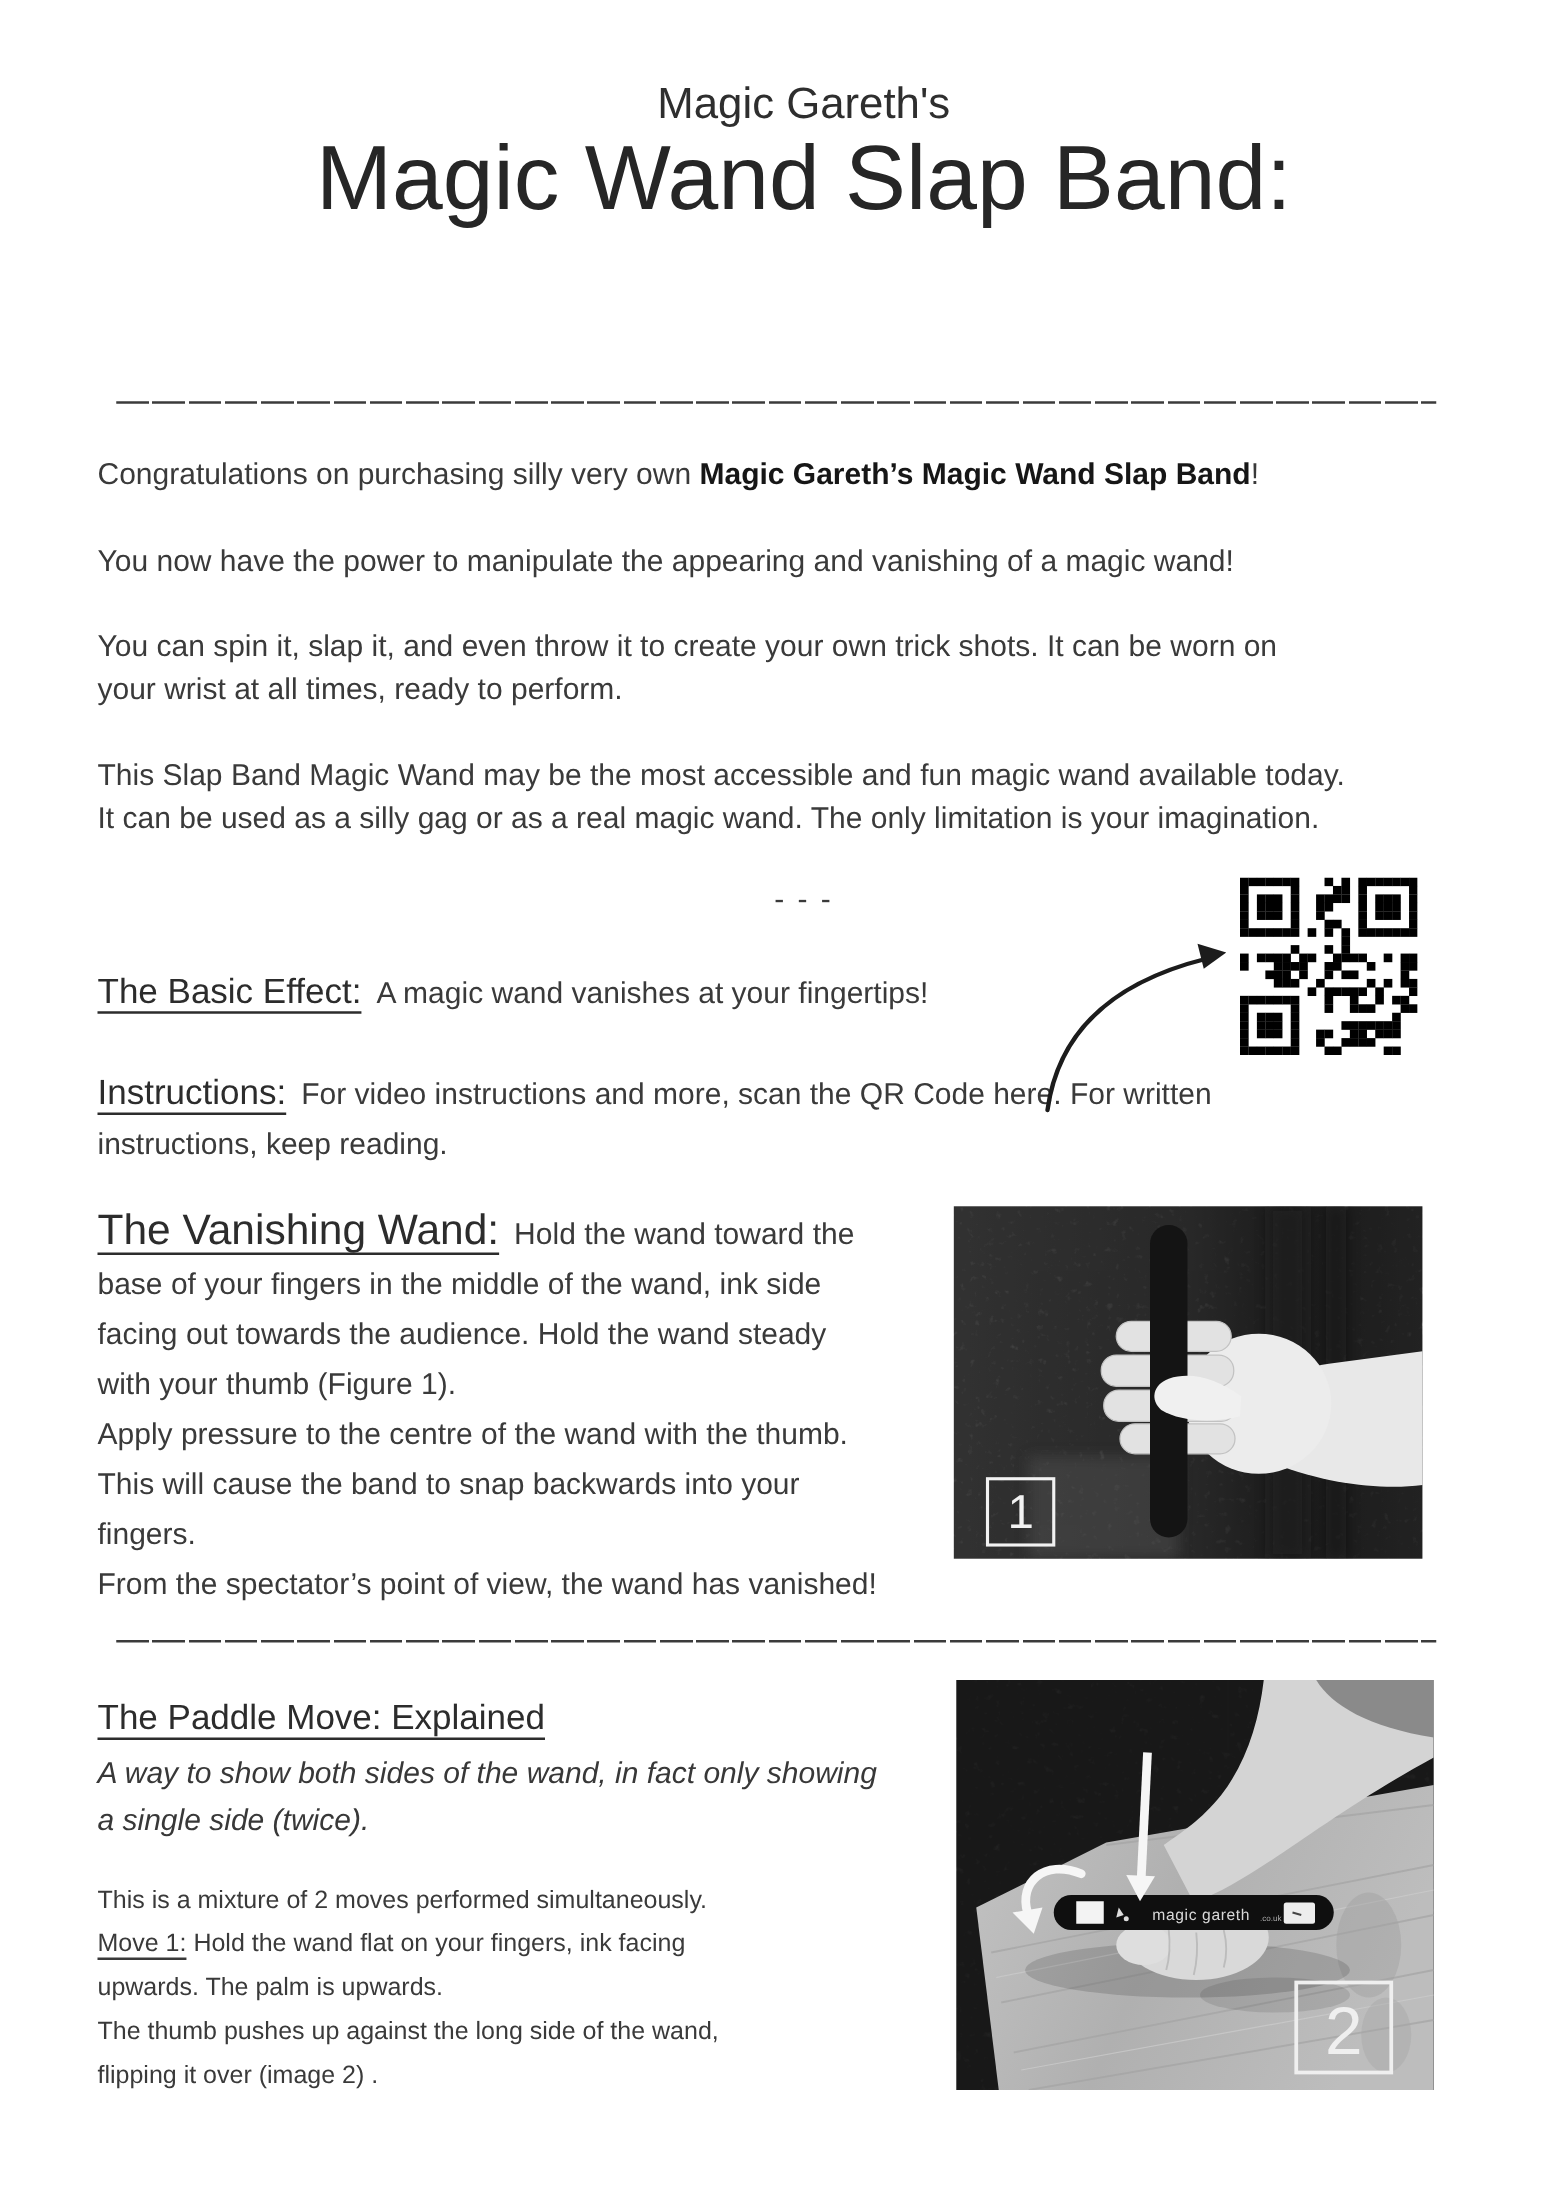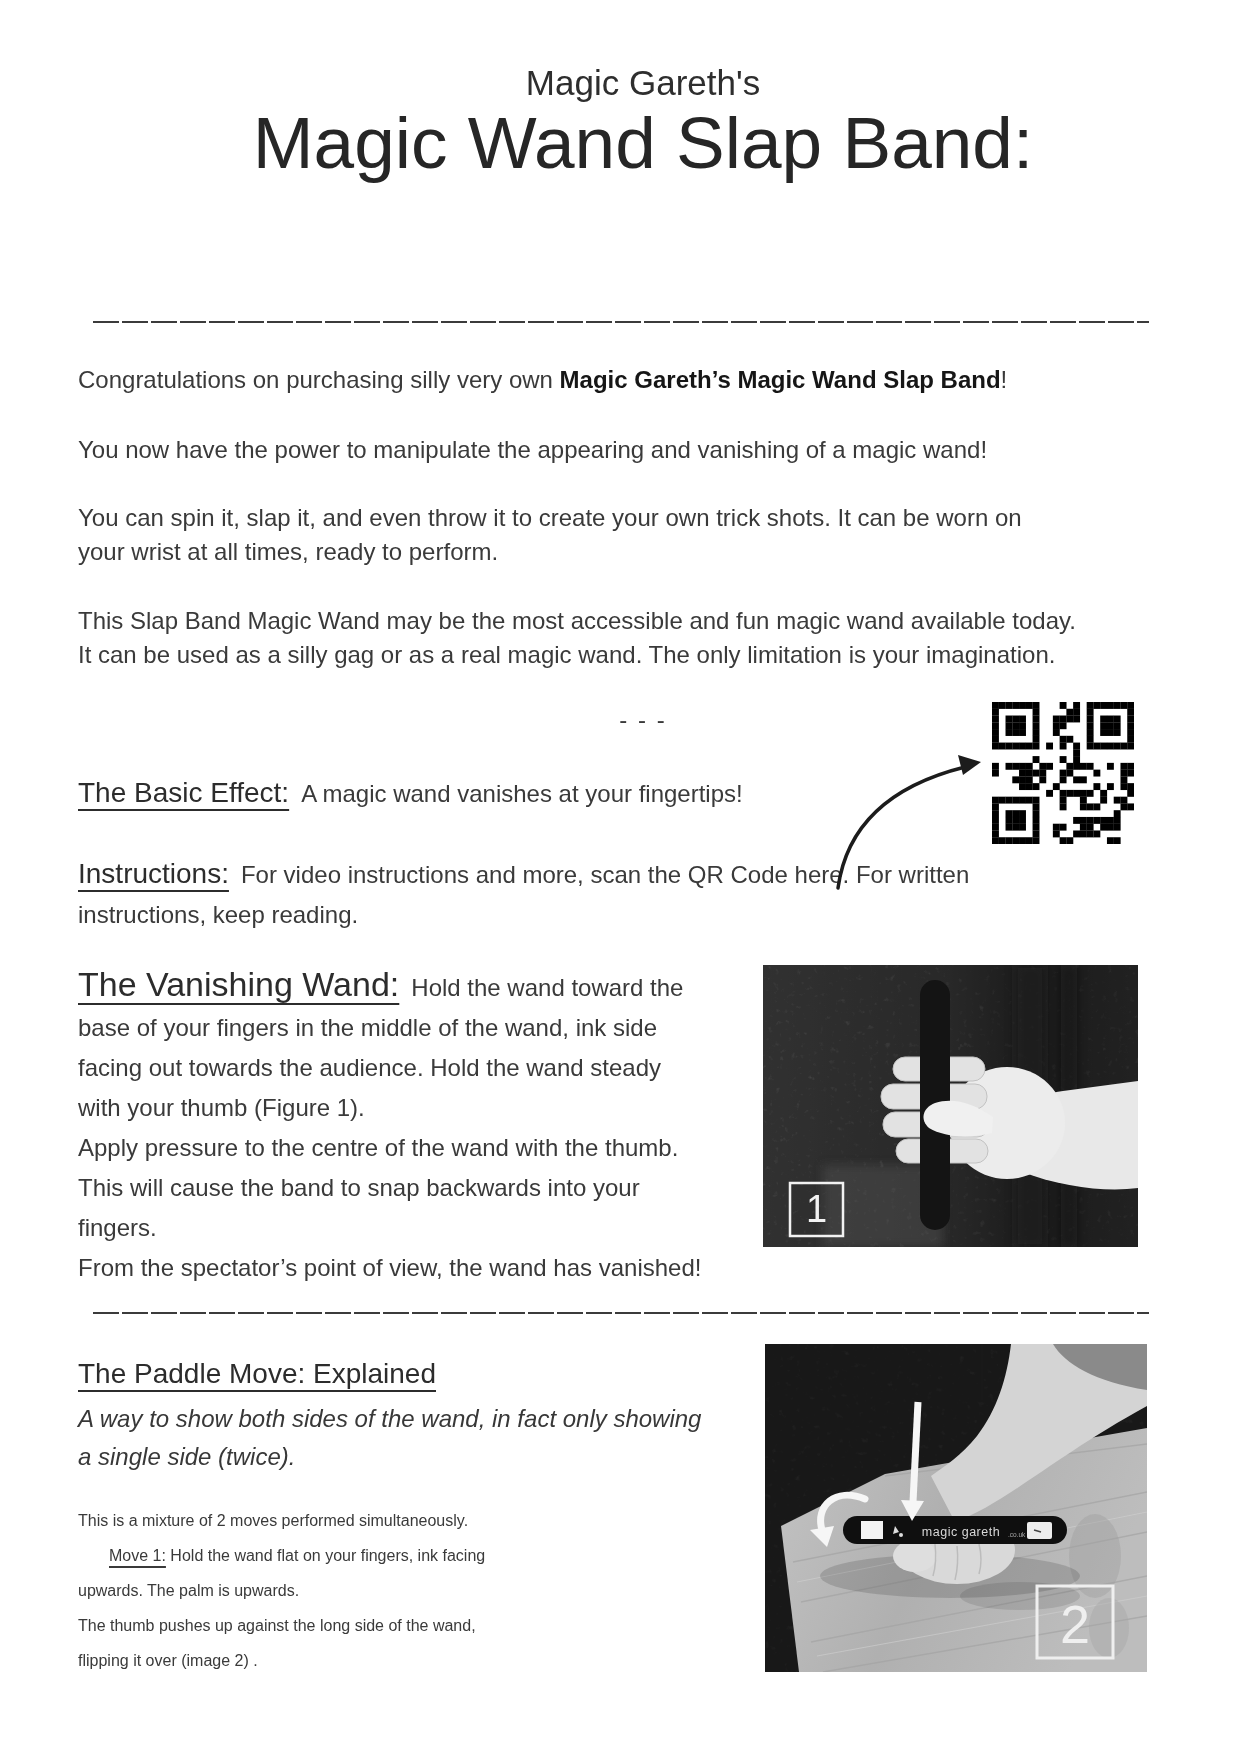--- a/index.html
+++ b/index.html
@@ -23,23 +23,23 @@
   .h-ul{font-size:28px;color:#2c2c2c;text-decoration:underline;
         text-decoration-thickness:2px;text-underline-offset:7px;}
   .h-big{font-size:34px;}
   .inline-rest{font-size:24px;white-space:pre;margin-left:12px;}
   .basic{left:78px;top:772px;line-height:42px;width:1000px;}
   .instr{left:78px;top:855px;line-height:37px;width:960px;}
   .vanish{left:78px;top:966px;line-height:37px;width:700px;}
   .paddle-h{left:78px;top:1353px;line-height:42px;}
   .paddle-it{left:78px;top:1400px;font-size:24px;line-height:38px;
              font-style:italic;white-space:pre;color:#383838;}
-  .paddle-p{left:78px;top:1503px;font-size:16px;line-height:35px;color:#3a3a3a;}
+  .paddle-p{left:78px;top:1503px;font-size:20px;line-height:35px;color:#3a3a3a;}
   .paddle-p .pre{white-space:pre;}
-  .ul2{text-decoration:underline;text-decoration-thickness:2px;text-underline-offset:5px;margin-left:31px;}
+  .ul2{text-decoration:underline;text-decoration-thickness:2px;text-underline-offset:5px;}
   .photo{box-sizing:border-box;}
   .photo1{left:763px;top:965px;width:375px;height:282px;}
   .photo2{left:765px;top:1344px;width:382px;height:328px;}
   .qr{left:992px;top:702px;width:142px;height:142px;}
   .arrow-qr{left:815px;top:745px;width:180px;height:160px;}
   svg{display:block;}
 </style>
 </head>
 <body>
 

